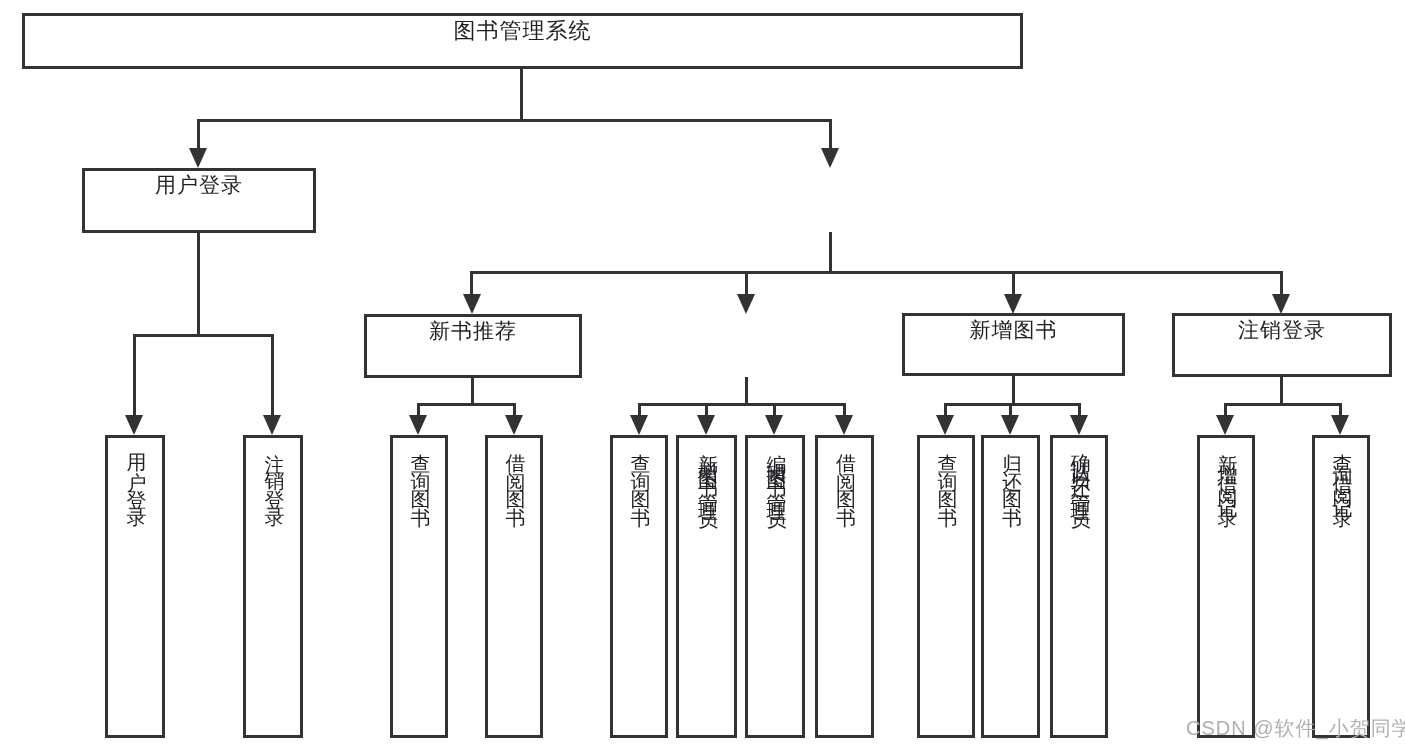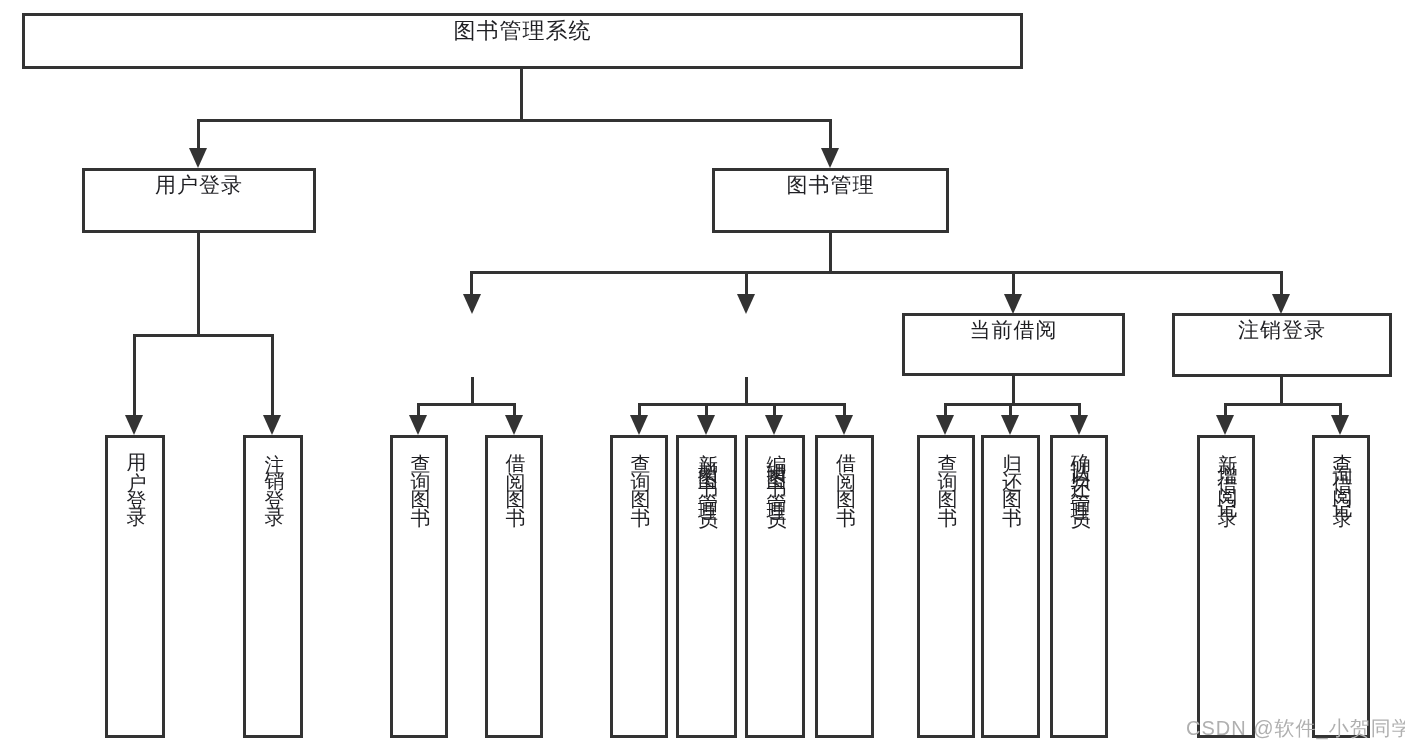--- a/index.html
+++ b/index.html
@@ -44,28 +44,28 @@
 <div class="canvas">
 
   <div class="box h title" style="left:22px;top:13px;width:1001px;height:56px">
     <span>图书管理系统</span>
   </div>
 
   <div class="box h" style="left:82px;top:168px;width:234px;height:65px">
     <span>用户登录</span>
   </div>
 
-  <div class="box h" style="left:712px;top:168px;width:237px;height:65px">
-    <span>图书管理</span>
+
+  <div class="box h" style="left:364px;top:314px;width:218px;height:64px">
+    <span>新书推荐</span>
   </div>
 
 
-
   <div class="box h" style="left:902px;top:313px;width:223px;height:63px">
-    <span>当前借阅</span>
+    <span>新增图书</span>
   </div>
 
   <div class="box h" style="left:1172px;top:313px;width:220px;height:64px">
     <span>注销登录</span>
   </div>
 
   <div class="box v v4" style="left:105px;top:435px;width:60px;height:303px">
     <span>用户登录</span>
   </div>
   <div class="box v v4" style="left:243px;top:435px;width:60px;height:303px">

